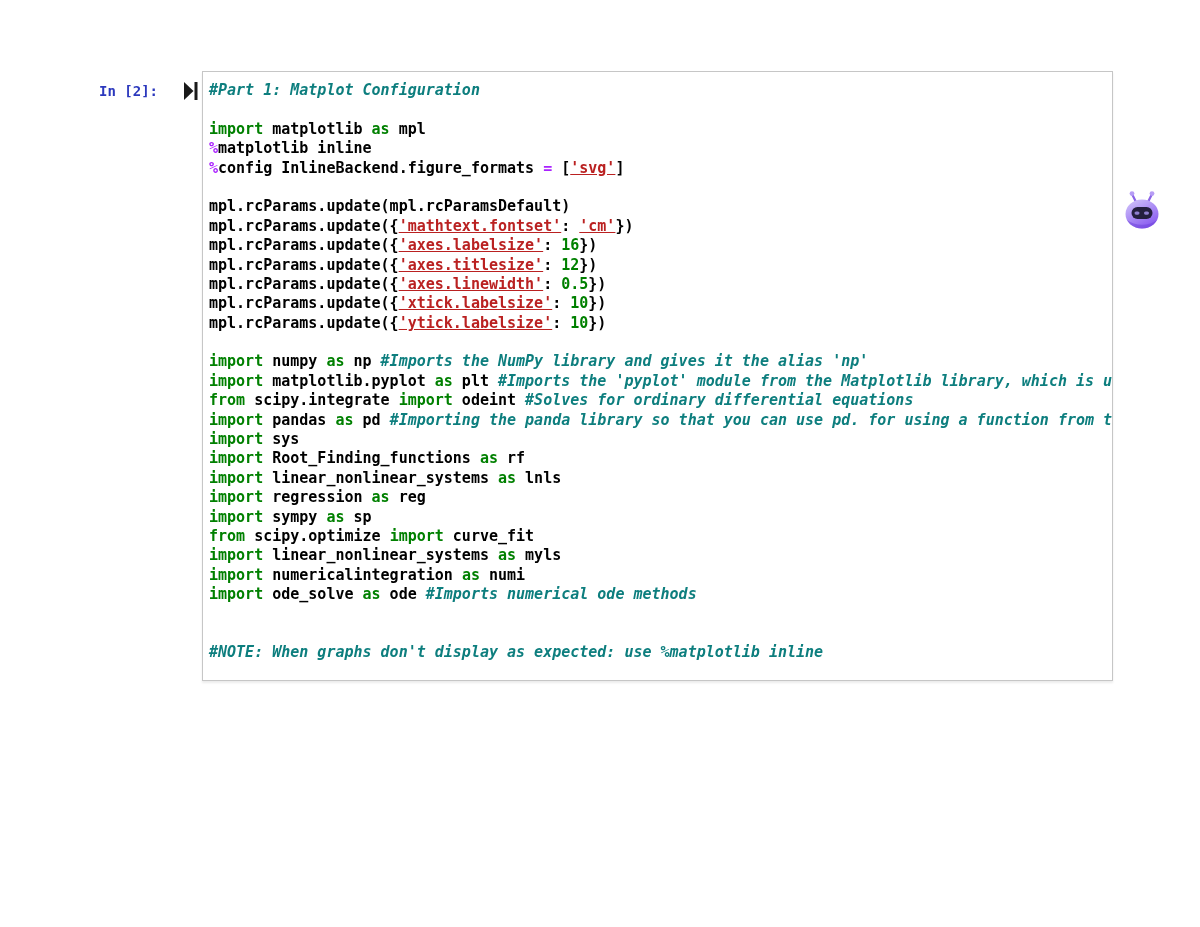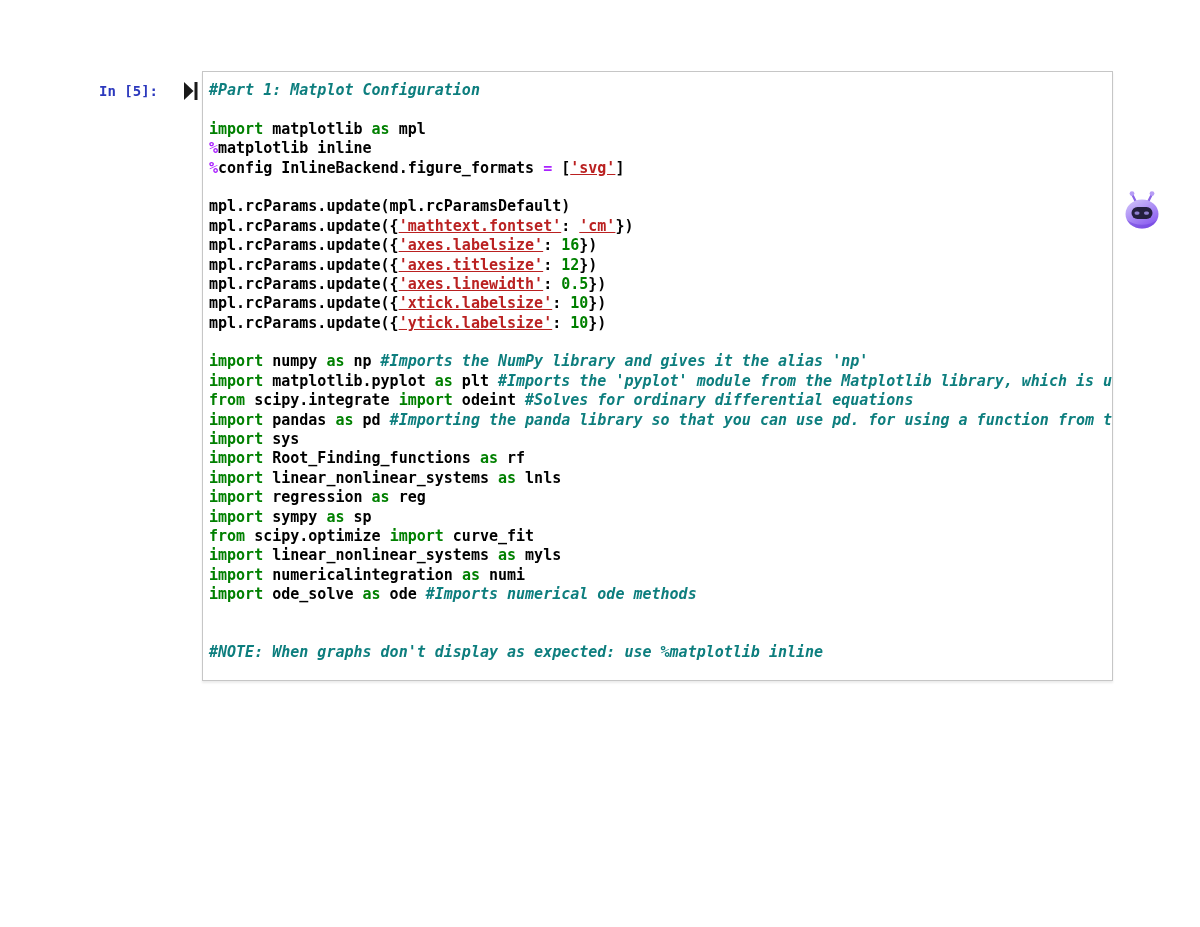--- a/index.html
+++ b/index.html
@@ -68,21 +68,21 @@
     width: 40px;
     height: 44px;
     cursor: pointer;
   }
 </style>
 </head>
 <body>
 
 <div class="notebook">
 
-  <div class="prompt">In [5]:</div>
+  <div class="prompt">In [2]:</div>
 
   <div class="run-btn">
     <svg width="14" height="18" viewBox="0 0 14 18">
       <polygon points="0,0 9.5,9 0,18" fill="#1a1a1a"></polygon>
       <rect x="10.5" y="0" width="3" height="18" fill="#1a1a1a"></rect>
     </svg>
   </div>
 
   <div class="cell">
     <pre class="code"><div class="code-line"><span class="tok-com">#Part 1: Matplot Configuration</span></div><div class="code-line">&nbsp;</div><div class="code-line"><span class="tok-kw">import</span><span class="tok-pl"> matplotlib </span><span class="tok-kw">as</span><span class="tok-pl"> mpl</span></div><div class="code-line"><span class="tok-magic">%</span><span class="tok-pl">matplotlib inline</span></div><div class="code-line"><span class="tok-magic">%</span><span class="tok-pl">config InlineBackend.figure_formats </span><span class="tok-op">=</span><span class="tok-pl"> [</span><span class="tok-str">'svg'</span><span class="tok-pl">]</span></div><div class="code-line">&nbsp;</div><div class="code-line"><span class="tok-pl">mpl.rcParams.update(mpl.rcParamsDefault)</span></div><div class="code-line"><span class="tok-pl">mpl.rcParams.update({</span><span class="tok-str">'mathtext.fontset'</span><span class="tok-pl">: </span><span class="tok-str">'cm'</span><span class="tok-pl">})</span></div><div class="code-line"><span class="tok-pl">mpl.rcParams.update({</span><span class="tok-str">'axes.labelsize'</span><span class="tok-pl">: </span><span class="tok-num">16</span><span class="tok-pl">})</span></div><div class="code-line"><span class="tok-pl">mpl.rcParams.update({</span><span class="tok-str">'axes.titlesize'</span><span class="tok-pl">: </span><span class="tok-num">12</span><span class="tok-pl">})</span></div><div class="code-line"><span class="tok-pl">mpl.rcParams.update({</span><span class="tok-str">'axes.linewidth'</span><span class="tok-pl">: </span><span class="tok-num">0.5</span><span class="tok-pl">})</span></div><div class="code-line"><span class="tok-pl">mpl.rcParams.update({</span><span class="tok-str">'xtick.labelsize'</span><span class="tok-pl">: </span><span class="tok-num">10</span><span class="tok-pl">})</span></div><div class="code-line"><span class="tok-pl">mpl.rcParams.update({</span><span class="tok-str">'ytick.labelsize'</span><span class="tok-pl">: </span><span class="tok-num">10</span><span class="tok-pl">})</span></div><div class="code-line">&nbsp;</div><div class="code-line"><span class="tok-kw">import</span><span class="tok-pl"> numpy </span><span class="tok-kw">as</span><span class="tok-pl"> np </span><span class="tok-com">#Imports the NumPy library and gives it the alias 'np'</span></div><div class="code-line"><span class="tok-kw">import</span><span class="tok-pl"> matplotlib.pyplot </span><span class="tok-kw">as</span><span class="tok-pl"> plt </span><span class="tok-com">#Imports the 'pyplot' module from the Matplotlib library, which is u</span></div><div class="code-line"><span class="tok-kw">from</span><span class="tok-pl"> scipy.integrate </span><span class="tok-kw">import</span><span class="tok-pl"> odeint </span><span class="tok-com">#Solves for ordinary differential equations</span></div><div class="code-line"><span class="tok-kw">import</span><span class="tok-pl"> pandas </span><span class="tok-kw">as</span><span class="tok-pl"> pd </span><span class="tok-com">#Importing the panda library so that you can use pd. for using a function from t</span></div><div class="code-line"><span class="tok-kw">import</span><span class="tok-pl"> sys</span></div><div class="code-line"><span class="tok-kw">import</span><span class="tok-pl"> Root_Finding_functions </span><span class="tok-kw">as</span><span class="tok-pl"> rf</span></div><div class="code-line"><span class="tok-kw">import</span><span class="tok-pl"> linear_nonlinear_systems </span><span class="tok-kw">as</span><span class="tok-pl"> lnls</span></div><div class="code-line"><span class="tok-kw">import</span><span class="tok-pl"> regression </span><span class="tok-kw">as</span><span class="tok-pl"> reg</span></div><div class="code-line"><span class="tok-kw">import</span><span class="tok-pl"> sympy </span><span class="tok-kw">as</span><span class="tok-pl"> sp</span></div><div class="code-line"><span class="tok-kw">from</span><span class="tok-pl"> scipy.optimize </span><span class="tok-kw">import</span><span class="tok-pl"> curve_fit</span></div><div class="code-line"><span class="tok-kw">import</span><span class="tok-pl"> linear_nonlinear_systems </span><span class="tok-kw">as</span><span class="tok-pl"> myls</span></div><div class="code-line"><span class="tok-kw">import</span><span class="tok-pl"> numericalintegration </span><span class="tok-kw">as</span><span class="tok-pl"> numi</span></div><div class="code-line"><span class="tok-kw">import</span><span class="tok-pl"> ode_solve </span><span class="tok-kw">as</span><span class="tok-pl"> ode </span><span class="tok-com">#Imports numerical ode methods</span></div><div class="code-line">&nbsp;</div><div class="code-line">&nbsp;</div><div class="code-line"><span class="tok-com">#NOTE: When graphs don't display as expected: use %matplotlib inline</span></div></pre>

